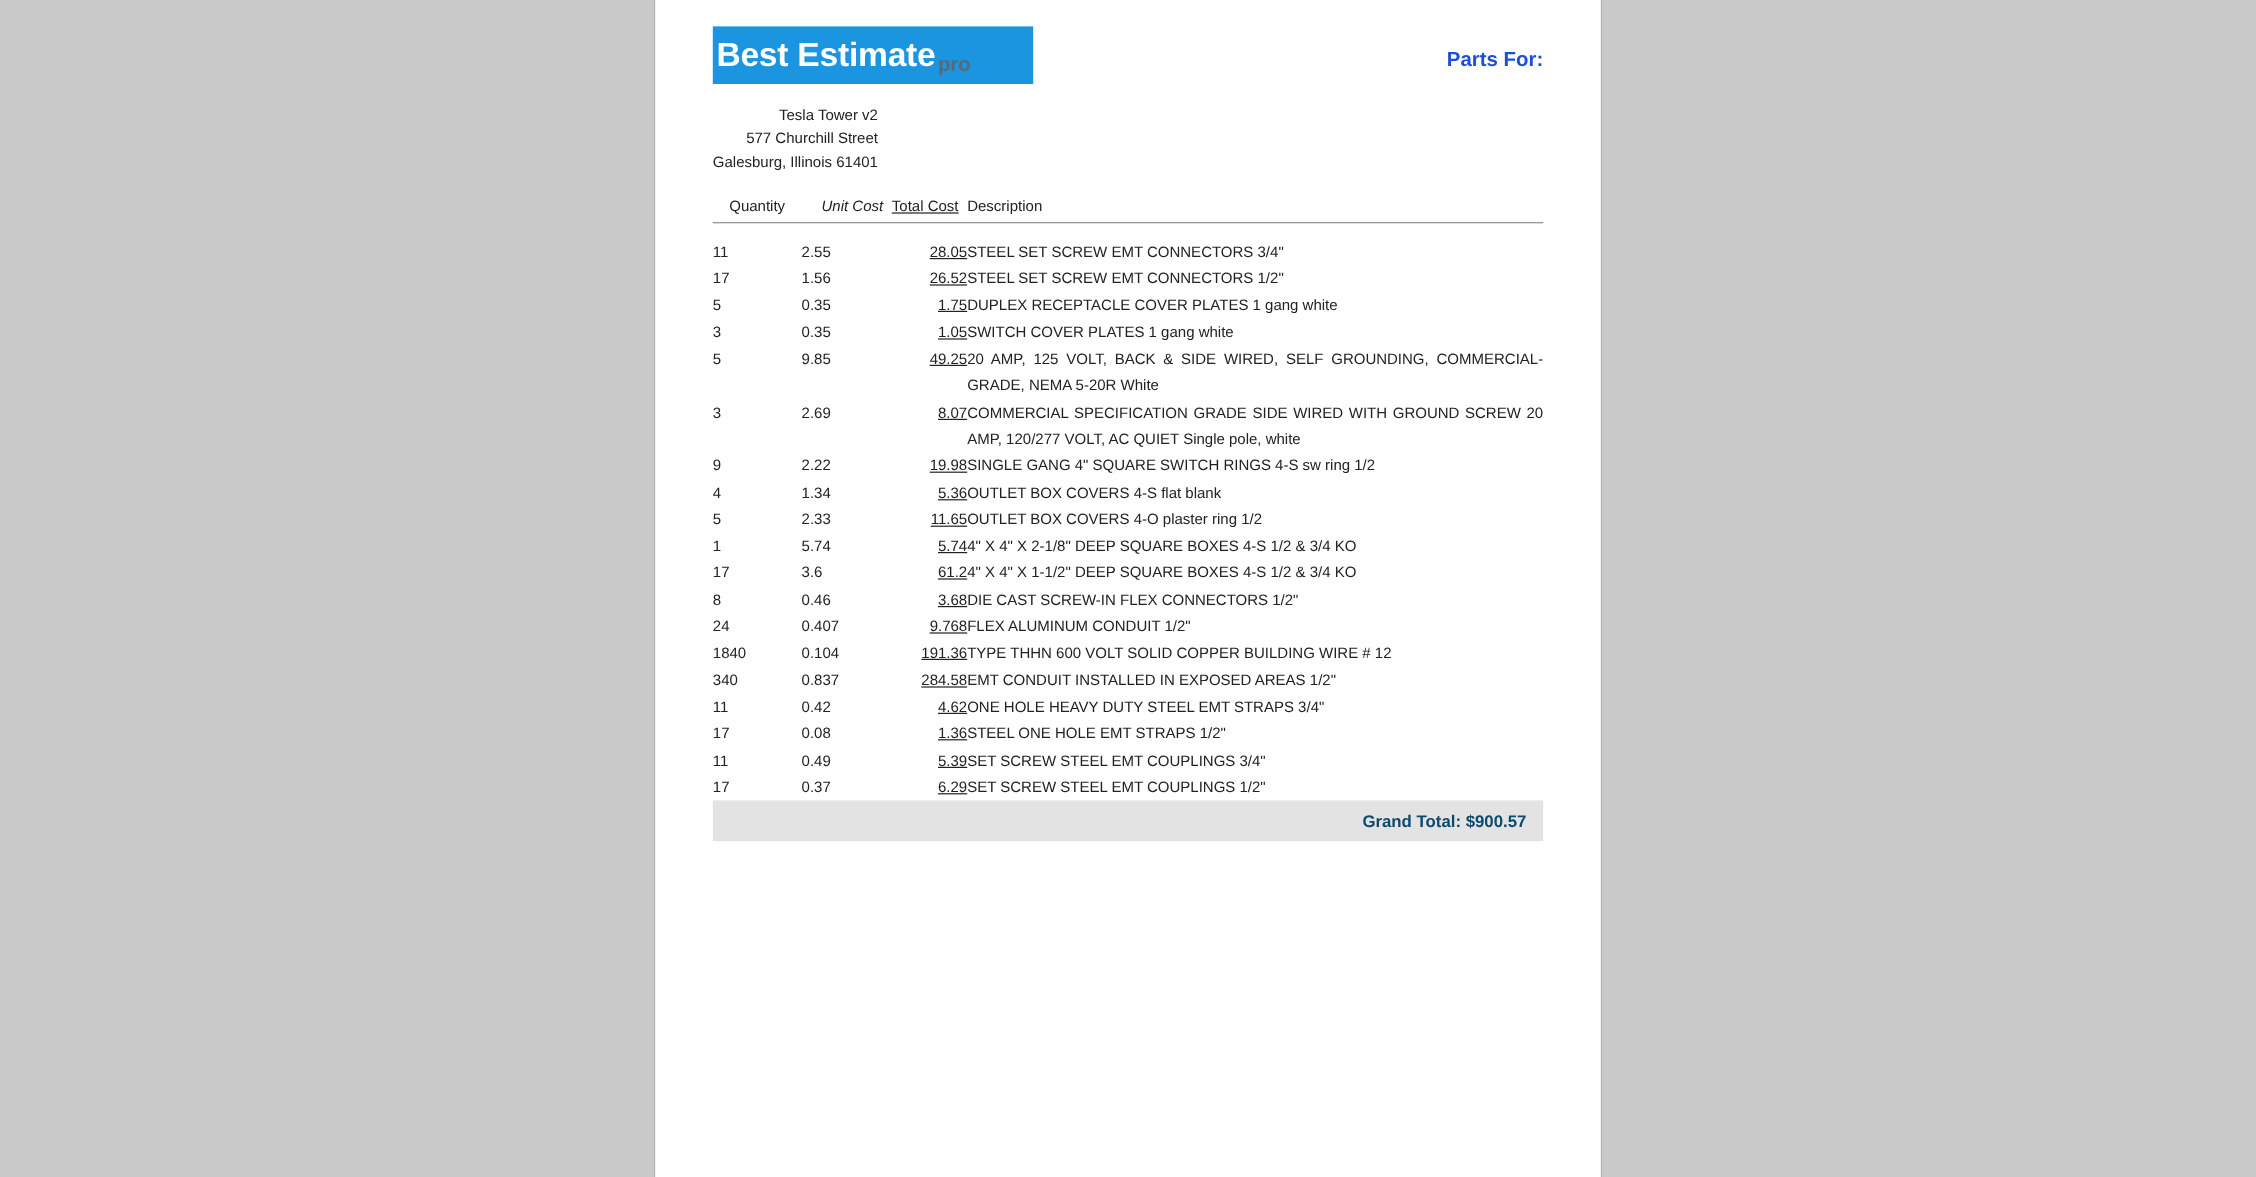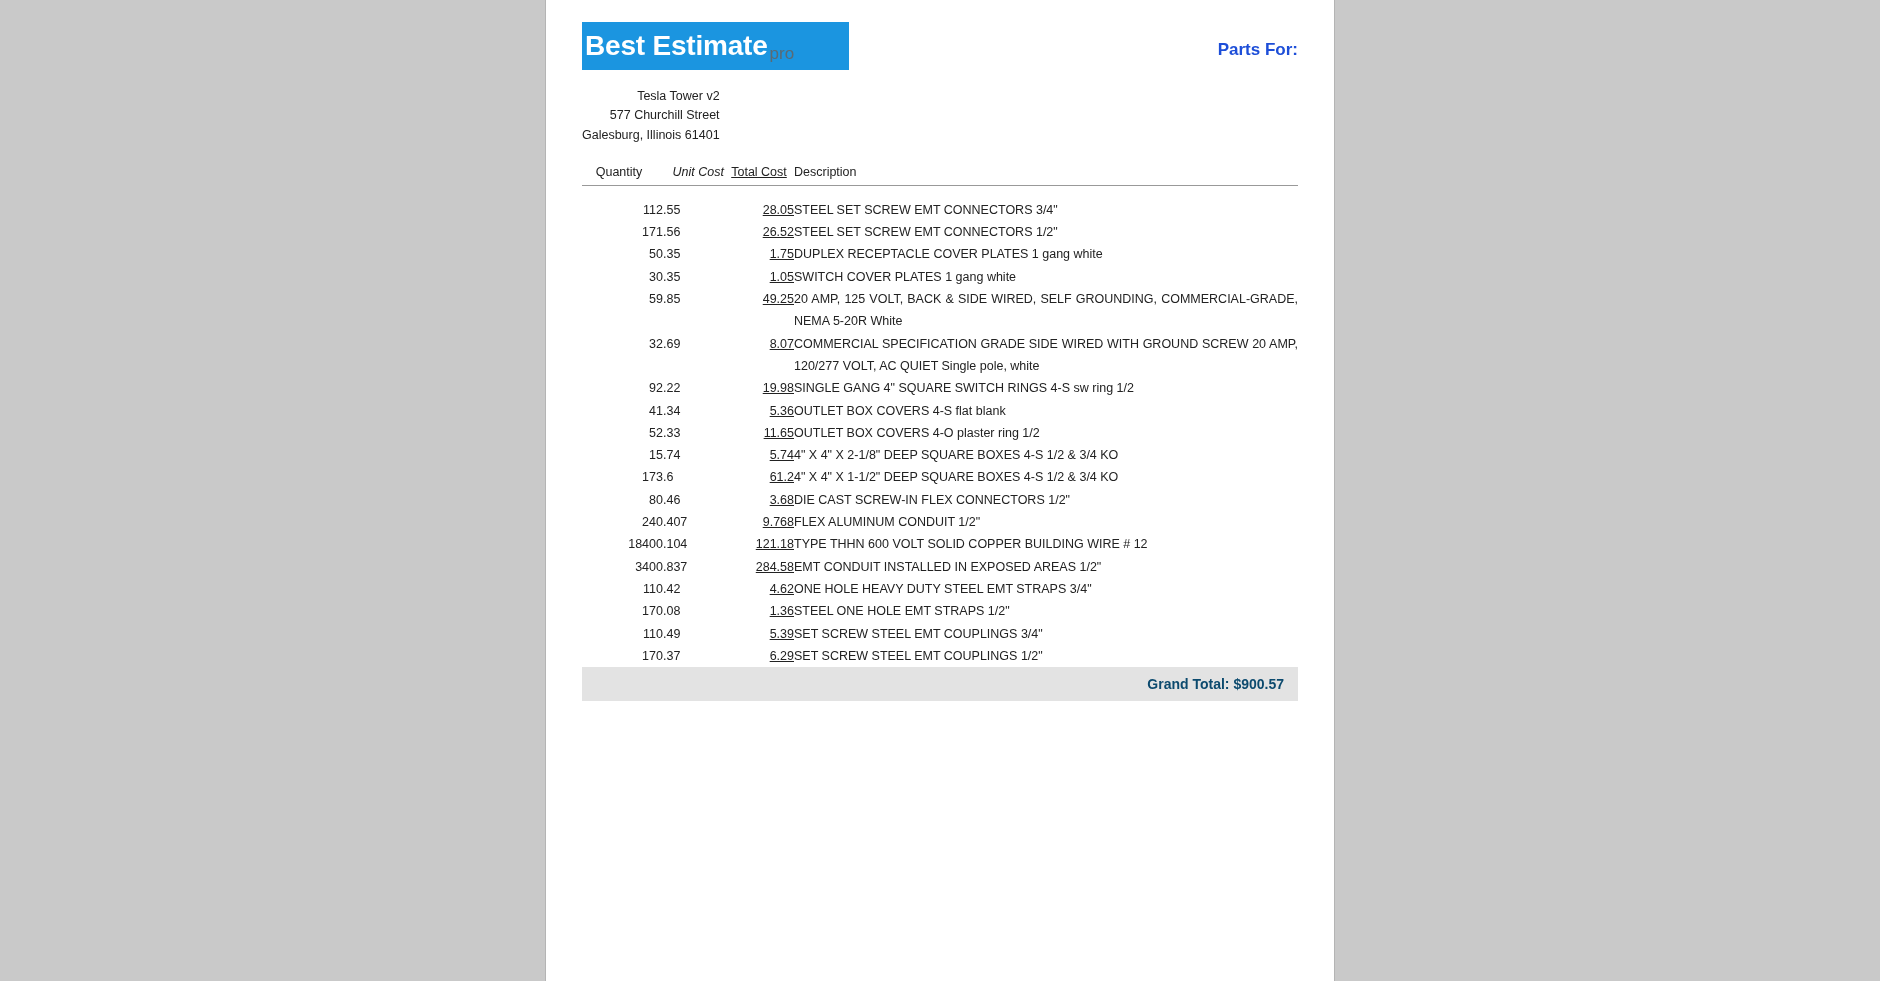--- a/index.html
+++ b/index.html
@@ -24,21 +24,21 @@
     left: 546px;
     top: 0;
     width: 788px;
     height: 981px;
     background: #ffffff;
     box-shadow: 0 0 0 1px #b4b4b4;
     overflow: hidden;
   }
 
   .page-inner {
-    padding: 0 36px;
+    padding: 0 48px;
     box-sizing: border-box;
     width: 100%;
   }
 
   
   .header-row {
     display: flex;
     justify-content: space-between;
     align-items: flex-start;
     padding-top: 22px;
@@ -59,21 +59,21 @@
     color: #ffffff;
     font-size: 28px;
     font-weight: bold;
     letter-spacing: -0.2px;
     line-height: 1;
   }
 
   .logo-sub {
     color: #5a6a74;
     font-size: 17px;
-    font-weight: normal;
+    font-weight: bold;
     line-height: 1;
     position: relative;
     top: 7px;
     left: 2px;
   }
 
   .parts-for {
     font-size: 17px;
     font-weight: bold;
     color: #1d4ed8;
@@ -107,21 +107,21 @@
   table.items thead th {
     font-weight: normal;
     color: #222222;
     padding: 0 0 6px 0;
     border-bottom: 1px solid #999999;
     font-size: 12.5px;
     vertical-align: bottom;
     margin-top: 36px;
   }
 
-  th.c-qty, td.c-qty { width: 74px; text-align: right; padding-right: 8px; }
+  th.c-qty, td.c-qty { width: 74px; padding-right: 8px; }
   th.c-unit, td.c-unit { width: 68px; text-align: left; padding-right: 8px; }
   th.c-total, td.c-total { width: 70px; text-align: right; padding-right: 12px; text-decoration: underline; }
   th.c-desc, td.c-desc { text-align: left; padding-left: 12px; }
 
   thead th.c-qty { text-align: center; padding-right: 0; }
   thead th.c-unit { text-align: right; padding-right: 0; font-style: italic; }
   thead th.c-total { text-align: center; padding-right: 0; }
   thead th.c-desc { text-align: left; padding-left: 12px; }
 
   table.items tbody tr:first-child td { padding-top: 13px; }
@@ -260,21 +260,21 @@
             </tr>
             <tr>
               <td class="c-qty">24</td>
               <td class="c-unit">0.407</td>
               <td class="c-total">9.768</td>
               <td class="c-desc">FLEX ALUMINUM CONDUIT 1/2"</td>
             </tr>
             <tr>
               <td class="c-qty">1840</td>
               <td class="c-unit">0.104</td>
-              <td class="c-total">121.18</td>
+              <td class="c-total">191.36</td>
               <td class="c-desc">TYPE THHN 600 VOLT SOLID COPPER BUILDING WIRE # 12</td>
             </tr>
             <tr>
               <td class="c-qty">340</td>
               <td class="c-unit">0.837</td>
               <td class="c-total">284.58</td>
               <td class="c-desc">EMT CONDUIT INSTALLED IN EXPOSED AREAS 1/2"</td>
             </tr>
             <tr>
               <td class="c-qty">11</td>

